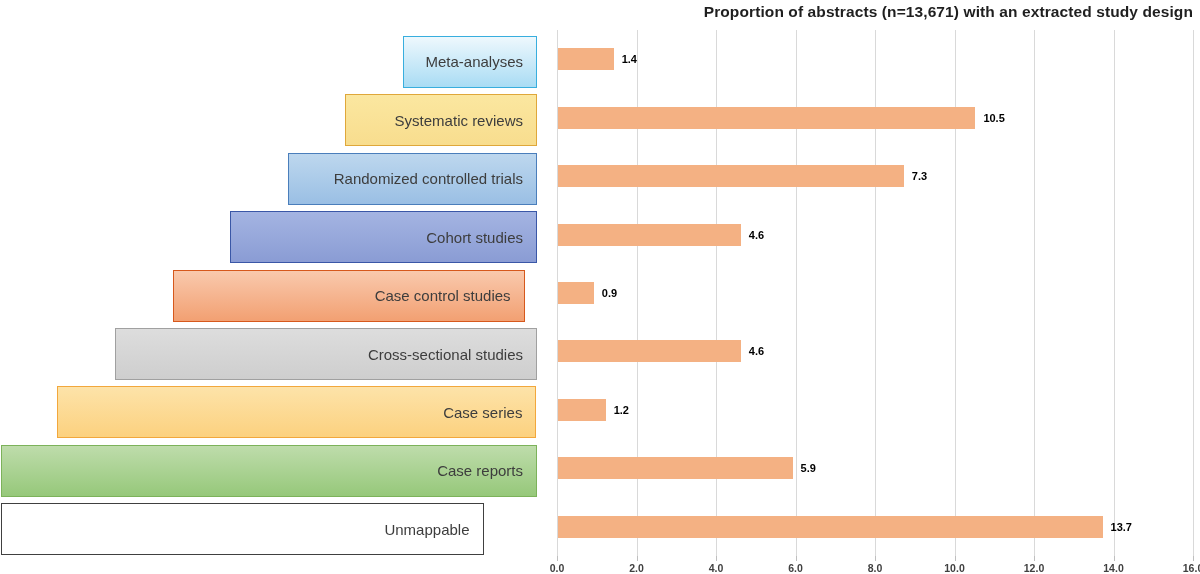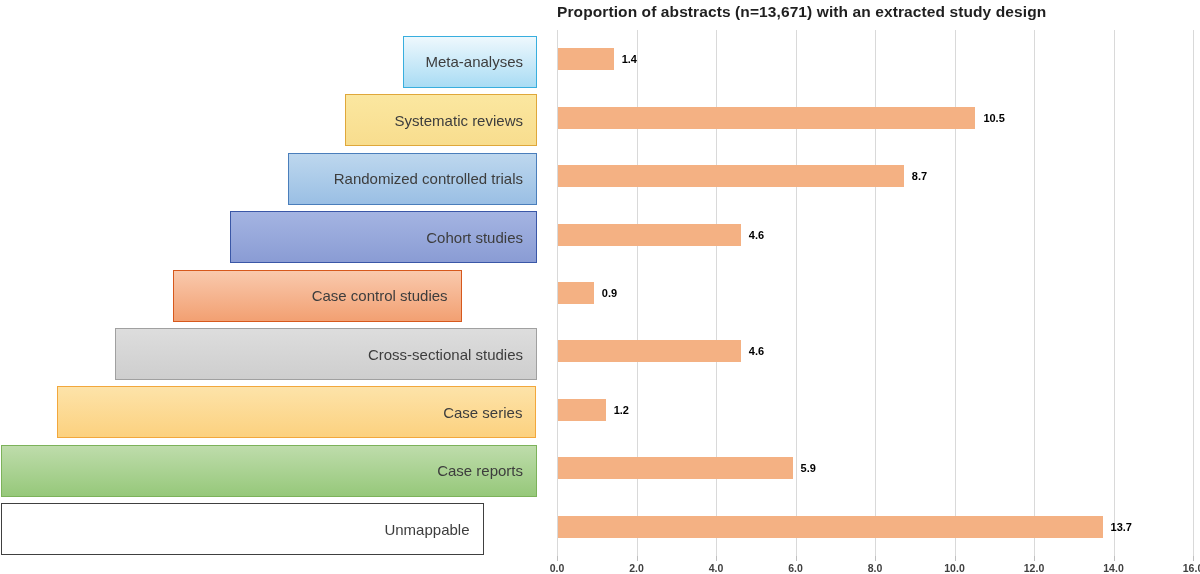--- a/index.html
+++ b/index.html
@@ -1,19 +1,19 @@
 <!DOCTYPE html>
 <html><head>
 <meta charset="utf-8">
 <style>
   html,body{margin:0;padding:0;background:#ffffff;}
   body{width:1200px;height:574px;position:relative;overflow:hidden;
        font-family:"Liberation Sans", sans-serif;}
   .canvas{position:absolute;inset:0;}
-  .title{position:absolute;left:557px;width:636px;top:3px;text-align:left;
+  .title{position:absolute;left:557px;width:636px;top:3px;text-align:right;
          font-size:15.5px;font-weight:bold;color:#1f1f1f;letter-spacing:0.1px;}
   .gridline{position:absolute;width:1px;background:#d9d9d9;}
   .tick{position:absolute;width:1px;background:#bfbfbf;}
   .ticklabel{position:absolute;transform:translateX(-50%);font-size:10.5px;
              font-weight:bold;color:#404040;white-space:nowrap;}
   .pyrbox{position:absolute;box-sizing:border-box;display:flex;align-items:center;
           justify-content:flex-end;padding-right:13px;}
   .pyrlabel{font-size:15px;color:#3d3d3d;white-space:nowrap;}
   .bar{position:absolute;height:22px;}
   .valuelabel{position:absolute;height:22px;line-height:22px;font-size:11px;
@@ -30,21 +30,21 @@
       </div>
       <div class="pyrbox" style="left: 345.4px; top: 94.2444px; width: 191.6px; height: 52px; background: linear-gradient(rgb(251, 231, 160), rgb(248, 221, 142)); border: 1.5px solid rgb(223, 167, 58);">
         <span class="pyrlabel">Systematic reviews</span>
       </div>
       <div class="pyrbox" style="left: 287.8px; top: 152.689px; width: 249.2px; height: 52px; background: linear-gradient(rgb(189, 215, 238), rgb(154, 191, 228)); border: 1.5px solid rgb(74, 126, 187);">
         <span class="pyrlabel">Randomized controlled trials</span>
       </div>
       <div class="pyrbox" style="left: 230.2px; top: 211.133px; width: 306.8px; height: 52px; background: linear-gradient(rgb(164, 180, 226), rgb(138, 156, 212)); border: 1.5px solid rgb(58, 87, 167);">
         <span class="pyrlabel">Cohort studies</span>
       </div>
-      <div class="pyrbox" style="left: 172.6px; top: 269.578px; width: 289px; height: 52px; background: linear-gradient(rgb(249, 201, 173), rgb(242, 160, 114)); border: 1.5px solid rgb(214, 88, 28);">
+      <div class="pyrbox" style="left: 172.6px; top: 269.578px; width: 352px; height: 52px; background: linear-gradient(rgb(249, 201, 173), rgb(242, 160, 114)); border: 1.5px solid rgb(214, 88, 28);">
         <span class="pyrlabel">Case control studies</span>
       </div>
       <div class="pyrbox" style="left: 115px; top: 328.022px; width: 422px; height: 52px; background: linear-gradient(rgb(221, 221, 221), rgb(206, 206, 206)); border: 1.5px solid rgb(160, 160, 160);">
         <span class="pyrlabel">Cross-sectional studies</span>
       </div>
       <div class="pyrbox" style="left: 57.4px; top: 386.467px; width: 479px; height: 52px; background: linear-gradient(rgb(253, 227, 169), rgb(252, 209, 127)); border: 1.5px solid rgb(242, 167, 60);">
         <span class="pyrlabel">Case series</span>
       </div>
       <div class="pyrbox" style="left: 0.5px; top: 444.911px; width: 536.5px; height: 52px; background: linear-gradient(rgb(190, 220, 171), rgb(150, 200, 122)); border: 1.5px solid rgb(124, 178, 90);">
         <span class="pyrlabel">Case reports</span>
@@ -79,21 +79,21 @@
       <div class="tick" style="left: 1113.5px; top: 556px; height: 5px;"></div>
       <div class="ticklabel" style="left: 1113.5px; top: 562px;">14.0</div>
       <div class="gridline" style="left: 1193px; top: 30px; height: 526px; background: rgb(217, 217, 217);"></div>
       <div class="tick" style="left: 1193px; top: 556px; height: 5px;"></div>
       <div class="ticklabel" style="left: 1193px; top: 562px;">16.0</div>
       <div class="bar" style="left: 558px; top: 48.2222px; width: 55.65px; background: rgb(244, 177, 131);"></div>
       <div class="valuelabel" style="left: 621.65px; top: 48.2222px;">1.4</div>
       <div class="bar" style="left: 558px; top: 106.667px; width: 417.375px; background: rgb(244, 177, 131);"></div>
       <div class="valuelabel" style="left: 983.375px; top: 106.667px;">10.5</div>
       <div class="bar" style="left: 558px; top: 165.111px; width: 345.825px; background: rgb(244, 177, 131);"></div>
-      <div class="valuelabel" style="left: 911.825px; top: 165.111px;">8.7</div>
+      <div class="valuelabel" style="left: 911.825px; top: 165.111px;">7.3</div>
       <div class="bar" style="left: 558px; top: 223.556px; width: 182.85px; background: rgb(244, 177, 131);"></div>
       <div class="valuelabel" style="left: 748.85px; top: 223.556px;">4.6</div>
       <div class="bar" style="left: 558px; top: 282px; width: 35.775px; background: rgb(244, 177, 131);"></div>
       <div class="valuelabel" style="left: 601.775px; top: 282px;">0.9</div>
       <div class="bar" style="left: 558px; top: 340.444px; width: 182.85px; background: rgb(244, 177, 131);"></div>
       <div class="valuelabel" style="left: 748.85px; top: 340.444px;">4.6</div>
       <div class="bar" style="left: 558px; top: 398.889px; width: 47.7px; background: rgb(244, 177, 131);"></div>
       <div class="valuelabel" style="left: 613.7px; top: 398.889px;">1.2</div>
       <div class="bar" style="left: 558px; top: 457.333px; width: 234.525px; background: rgb(244, 177, 131);"></div>
       <div class="valuelabel" style="left: 800.525px; top: 457.333px; text-align: center;">5.9</div>

